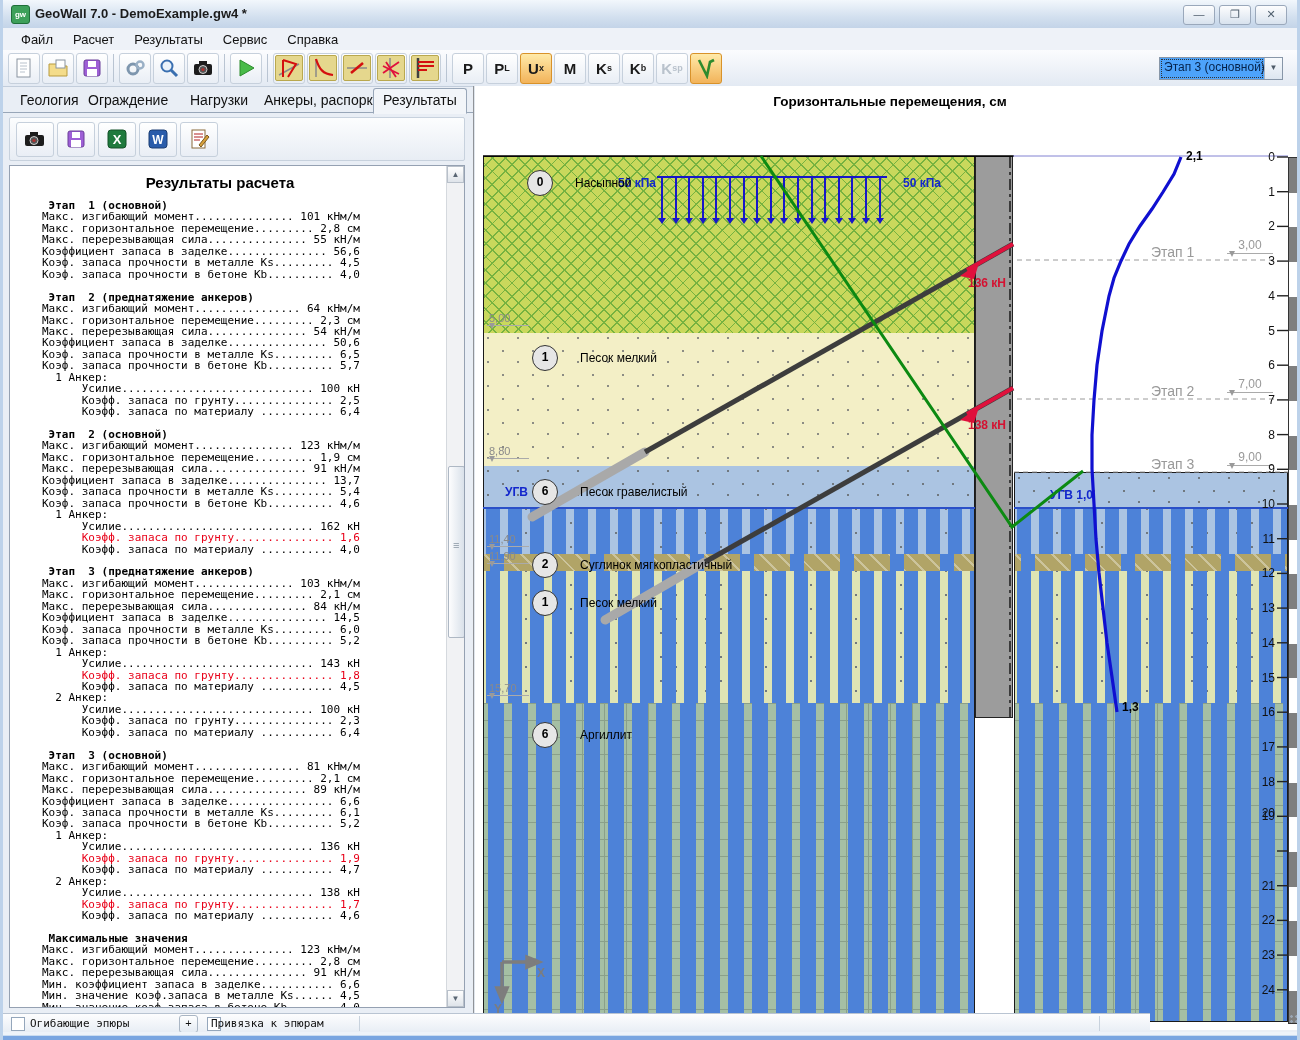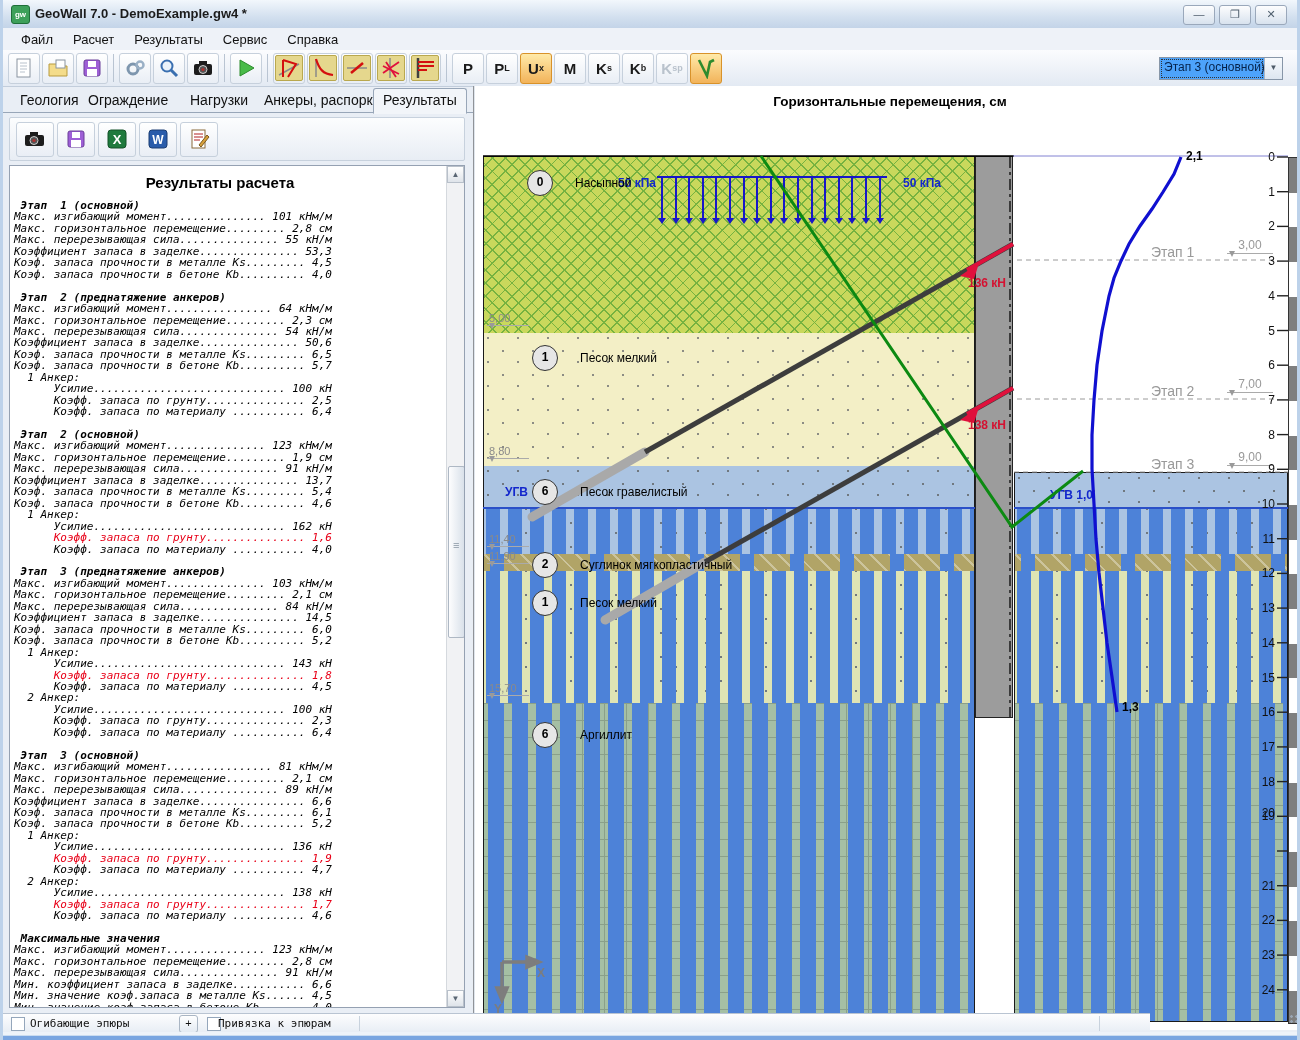--- a/index.html
+++ b/index.html
@@ -48,21 +48,21 @@
   .tab{position:absolute;top:3px;height:21px;padding:0 9px;font-size:14px;color:#111;line-height:21px;}
   .tab.active{background:#f2f5f9;border:1px solid #98a6b8;border-bottom:1px solid #f2f5f9;
     border-radius:3px 3px 0 0;top:1px;height:24px;line-height:23px;}
   #lefttools{position:absolute;left:6px;top:117px;width:456px;height:44px;border:1px solid #c7d1dd;
     border-radius:2px;background:linear-gradient(#fcfdfe,#e8edf4);display:flex;align-items:center;padding-left:6px;box-sizing:border-box;}
   .ltbtn{width:36px;height:33px;margin-right:3px;border:1px solid #c6d0dc;border-radius:3px;
     background:linear-gradient(#ffffff,#e9eef5);display:flex;align-items:center;justify-content:center;}
   #resultsbox{position:absolute;left:6px;top:165px;width:456px;height:843px;background:#fff;
     border:1px solid #95a1b2;box-sizing:border-box;overflow:hidden;}
   #rtitle{width:420px;text-align:center;font-size:15px;font-weight:bold;margin:8px 0 9px 0;color:#000;}
-  #rlines{padding-left:4px;font-style:italic;}
+  #rlines{padding-left:32px;}
   .rline{font-family:"DejaVu Sans Mono",monospace;font-size:11px;line-height:11.45px;
     white-space:pre;color:#000;}
   .rline.h{font-weight:bold;}
   .rline.r{color:#e80018;}
   .rline.b{height:11.45px;}
   
   #vscroll{position:absolute;right:0;top:0;width:17px;height:100%;background:#f1f2f4;border-left:1px solid #d5d9de;}
   .sbtn{position:absolute;left:0;width:17px;height:17px;background:linear-gradient(#fefefe,#dfe4ea);
     border:1px solid #b8c0ca;box-sizing:border-box;color:#5a6673;font-size:8px;text-align:center;line-height:15px;}
   #sthumb{position:absolute;left:1px;top:300px;width:15px;height:170px;background:linear-gradient(90deg,#fdfdfe,#d9e1ea);
@@ -339,21 +339,21 @@
       </div>
   </div>
 
   <div id="resultsbox">
     <div id="rtitle">Результаты расчета</div>
     <div id="rlines">
         <div class="rline h"> Этап  1 (основной)</div>
         <div class="rline n">Макс. изгибающий момент............... 101 кНм/м</div>
         <div class="rline n">Макс. горизонтальное перемещение......... 2,8 см</div>
         <div class="rline n">Макс. перерезывающая сила............... 55 кН/м</div>
-        <div class="rline n">Коэффициент запаса в заделке............... 53,3</div>
+        <div class="rline n">Коэффициент запаса в заделке............... 56,6</div>
         <div class="rline n">Коэф. запаса прочности в металле Ks......... 4,5</div>
         <div class="rline n">Коэф. запаса прочности в бетоне Kb.......... 4,0</div>
         <div class="rline b"></div>
         <div class="rline h"> Этап  2 (преднатяжение анкеров)</div>
         <div class="rline n">Макс. изгибающий момент................ 64 кНм/м</div>
         <div class="rline n">Макс. горизонтальное перемещение......... 2,3 см</div>
         <div class="rline n">Макс. перерезывающая сила............... 54 кН/м</div>
         <div class="rline n">Коэффициент запаса в заделке............... 50,6</div>
         <div class="rline n">Коэф. запаса прочности в металле Ks......... 6,5</div>
         <div class="rline n">Коэф. запаса прочности в бетоне Kb.......... 5,7</div>
@@ -593,18 +593,18 @@
       <div class="rulnum" style="left: 770px; top: 827.4px;">22</div>
       <div class="rulnum" style="left: 770px; top: 862.1px;">23</div>
       <div class="rulnum" style="left: 770px; top: 896.8px;">24</div>
     </div>
 
   <div id="statusbar">
     <div class="cbx" style="left:8px;"></div>
     <div class="sblabel" style="left:27px;">Огибающие эпюры</div>
     <div id="plusbtn">+</div>
     <div class="cbx" style="left:204px;"></div>
-    <div class="sblabel" style="left:215px;">Привязка к эпюрам</div>
+    <div class="sblabel" style="left:208px;">Привязка к эпюрам</div>
     <div class="groove" style="left:356px;"></div>
     <div class="groove" style="left:1096px;"></div>
   </div>
   <div id="bottomstrip"></div>
 </div>
 
 </body></html>

